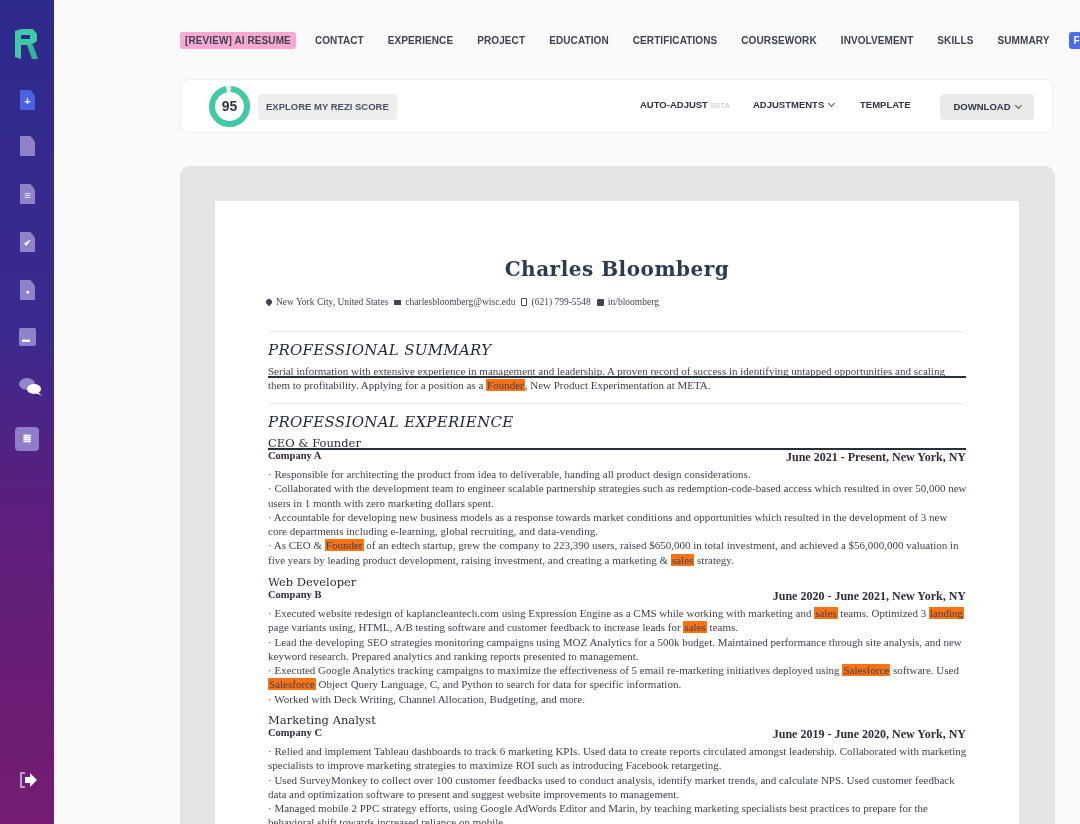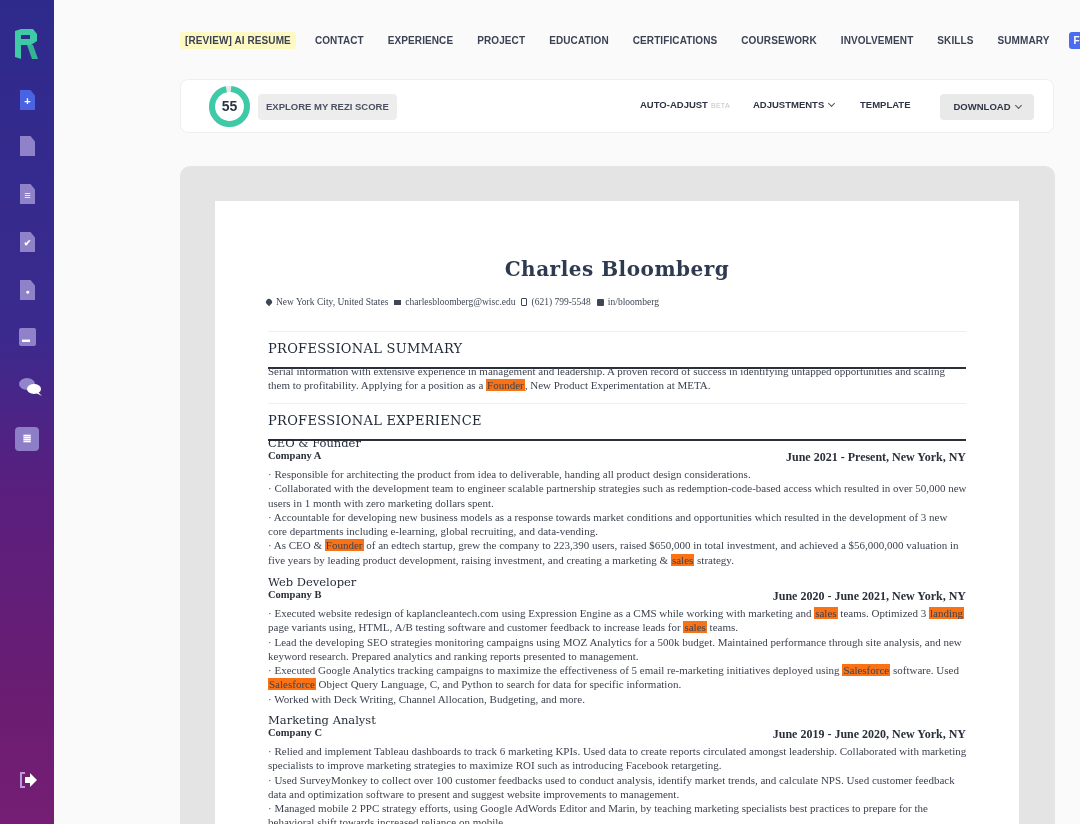--- a/index.html
+++ b/index.html
@@ -17,21 +17,21 @@
   .doc-shape.blue { background: #4a63e0; }
   .doc-glyph { position: absolute; left: 3px; top: 3px; width: 15px; height: 17px; color: #fff; font-size: 11px; line-height: 17px; text-align: center; font-weight: bold; }
   .side-icon.active-box { left: 15px; width: 24px; height: 24px; background: #8d7ec7; border-radius: 4px; }
 
   
   .topnav { position: absolute; left: 180px; top: 31px; height: 19px; display: flex; align-items: center; white-space: nowrap; }
   .nav-item {
     font-family: "Liberation Sans", sans-serif; font-weight: bold; font-size: 10px; color: #3b4253;
     letter-spacing: 0.1px; padding: 3px 5px; margin-right: 14px; border-radius: 3px; cursor: pointer;
   }
-  .nav-item.review { background: #fef9c3; text-align: right; }
+  .nav-item.review { background: #f9a8d4; text-align: right; }
   .nav-item.finish { background: #4b6cf0; color: #fff; }
 
   
   .toolbar {
     position: absolute; left: 180px; top: 79px; width: 874px; height: 54px;
     background: #fff; border: 1px solid #efefef; border-radius: 8px;
   }
   .score-ring { position: absolute; left: 27px; top: 5px; width: 43px; height: 43px; }
   .score-num { position: absolute; left: 27px; top: 5px; width: 43px; height: 43px; line-height: 43px; text-align: center; font-weight: bold; font-size: 14px; color: #2d3445; }
   .explore-btn {
@@ -51,21 +51,21 @@
   .name { position: absolute; left: 0; top: 56px; width: 804px; text-align: center; font-family: "DejaVu Serif", serif; font-size: 20px; font-weight: bold; color: #2d3a4f; letter-spacing: 0.5px; }
   .contact { position: absolute; left: 0; top: 96px; width: 804px; display: flex; justify-content: flex-start; align-items: center; font-family: "Liberation Serif", serif; font-size: 9.5px; color: #3f4656; margin-left: 48px; }
   .contact .ci { display: flex; align-items: center; margin: 0 3px; }
   .contact .cicon { display: inline-block; width: 7px; height: 7px; margin-right: 4px; background: #3f4656; }
   .cicon.pin { border-radius: 50% 50% 50% 0; transform: rotate(-45deg); width: 6px; height: 6px; }
   .cicon.mail { height: 5px; }
   .cicon.phone { background: none; border: 1px solid #3f4656; width: 6px; height: 8px; border-radius: 1px; }
   .cicon.li { border-radius: 1px; }
 
   .rule-light { position: absolute; left: 53px; width: 698px; height: 1px; background: #eeeeee; }
-  .sec-title { position: absolute; left: 53px; width: 698px; font-family: "DejaVu Serif", serif; font-size: 13px; color: #1f2836; border-bottom: 2px solid #2a2f3a; padding-bottom: 11px; letter-spacing: 0.3px; }
+  .sec-title { position: absolute; left: 53px; width: 698px; font-family: "DejaVu Serif", serif; font-size: 15px; color: #1f2836; border-bottom: 2px solid #2a2f3a; padding-bottom: 17px; letter-spacing: 0.3px; font-style: italic; }
   .body-text { position: absolute; left: 53px; width: 700px; font-family: "Liberation Serif", serif; font-size: 11px; line-height: 14.3px; color: #3d4350; }
   .hl { background: #f97316; padding: 0 1px; }
 
   .job-title { position: absolute; left: 53px; font-family: "DejaVu Serif", serif; font-size: 11.5px; color: #1f2836; }
   .job-company { position: absolute; left: 53px; font-family: "Liberation Serif", serif; font-weight: bold; font-size: 10.5px; color: #2a2f3a; }
   .job-date { position: absolute; right: 53px; font-family: "Liberation Serif", serif; font-weight: bold; font-size: 12px; color: #2a2f3a; }
 </style>
 </head>
 <body>
 
@@ -129,21 +129,21 @@
     <span class="nav-item">SUMMARY</span>
     <span class="nav-item finish">FINISH UP</span>
 
   </div>
 
   <div class="toolbar">
     <svg class="score-ring" viewBox="0 0 43 43">
       <circle cx="21.5" cy="21.5" r="17.5" fill="none" stroke="#e8e8e8" stroke-width="6"></circle>
       <circle cx="21.5" cy="21.5" r="17.5" fill="none" stroke="#3ec9a7" stroke-width="6" stroke-dasharray="104.5 110" transform="rotate(-85 21.5 21.5)"></circle>
     </svg>
-    <div class="score-num">55</div>
+    <div class="score-num">95</div>
     <div class="explore-btn">EXPLORE MY REZI SCORE</div>
 
     <div class="tb-item" style="left:459px">
       <span>AUTO-ADJUST</span><span class="beta">BETA</span>
     </div>
     <div class="tb-item" style="left:572px">
       <span>ADJUSTMENTS</span><span class="chev"></span>
     </div>
     <div class="tb-item" style="left:679px">TEMPLATE</div>
     <div class="download-btn">

